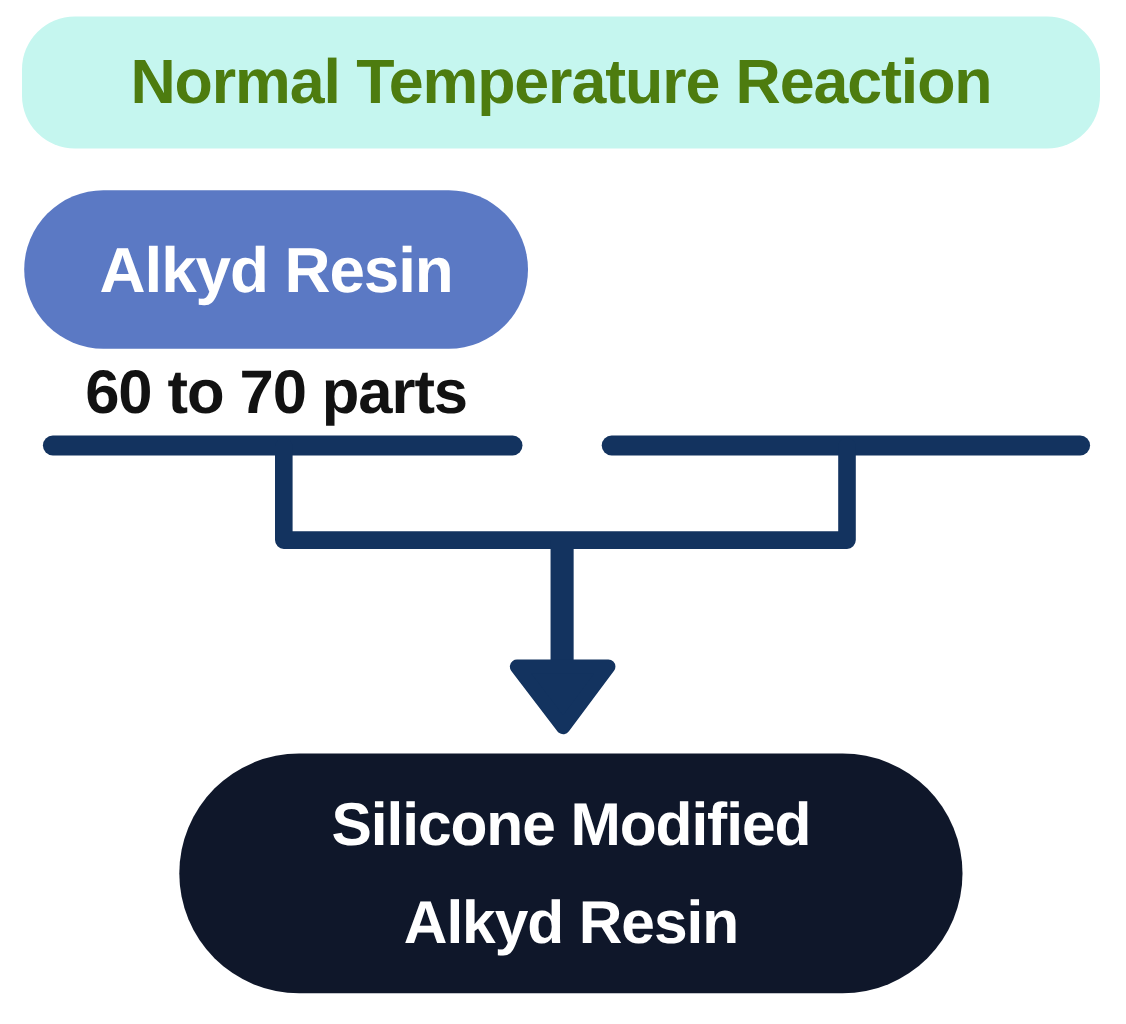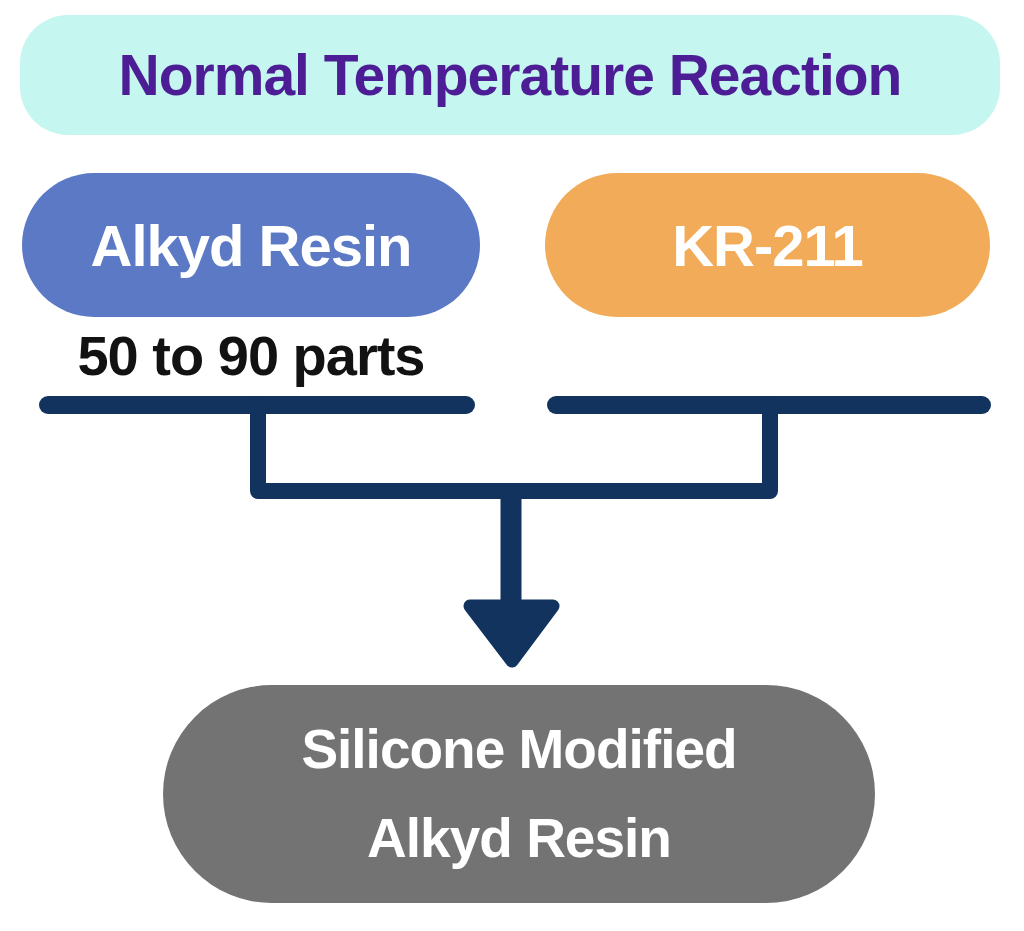--- a/index.html
+++ b/index.html
@@ -23,21 +23,21 @@
     width: 980px;
     height: 120px;
     border-radius: 48px;
     display: flex;
     align-items: center;
     justify-content: center;
   }
   .banner-title {
     font-size: 57px;
     letter-spacing: -1px;
-    color: #4c1d95;
+    color: #4d7c0f;
     white-space: nowrap;
   }
   .pill {
     position: absolute;
     top: 173px;
     height: 144px;
     border-radius: 72px;
     display: flex;
     align-items: center;
     justify-content: center;
@@ -98,38 +98,35 @@
 <div class="canvas">
 
   <div class="banner" style="background-color: rgb(197, 246, 239);">
     <span class="banner-title">Normal Temperature Reaction</span>
   </div>
 
   <div class="pill pill-left" style="background-color: rgb(91, 121, 196);">
     <span class="pill-label">Alkyd Resin</span>
   </div>
 
-  <div class="pill pill-right" style="background-color: rgb(242, 171, 88);">
-    <span class="pill-label">KR-211</span>
-  </div>
 
-  <div class="amount amount-left">50 to 90 parts</div>
+  <div class="amount amount-left">60 to 70 parts</div>
 
 
   <svg class="connector-svg" viewBox="0 0 1024 285" xmlns="http://www.w3.org/2000/svg">
 
     <path d="M48 15 H466" fill="none" stroke-width="18" stroke-linecap="round" stroke="#13335f"></path>
 
     <path d="M556 15 H982" fill="none" stroke-width="18" stroke-linecap="round" stroke="#13335f"></path>
 
     <path d="M258 16 V101 H770 V16" fill="none" stroke-width="16" stroke-linecap="round" stroke-linejoin="round" stroke="#13335f"></path>
 
     <path d="M511 101 V214" fill="none" stroke-width="21" stroke-linecap="butt" stroke="#13335f"></path>
 
     <path d="M470 216 L553 216 L512 271 Z" stroke-width="13" stroke-linecap="round" stroke-linejoin="round" stroke="#13335f" fill="#13335f"></path>
   </svg>
 
-  <div class="result-box" style="background-color: #737373;">
+  <div class="result-box" style="background-color: #0f172a;">
     <div class="result-line">Silicone Modified</div>
     <div class="result-line">Alkyd Resin</div>
   </div>
 
 </div>
 
 </body></html>

